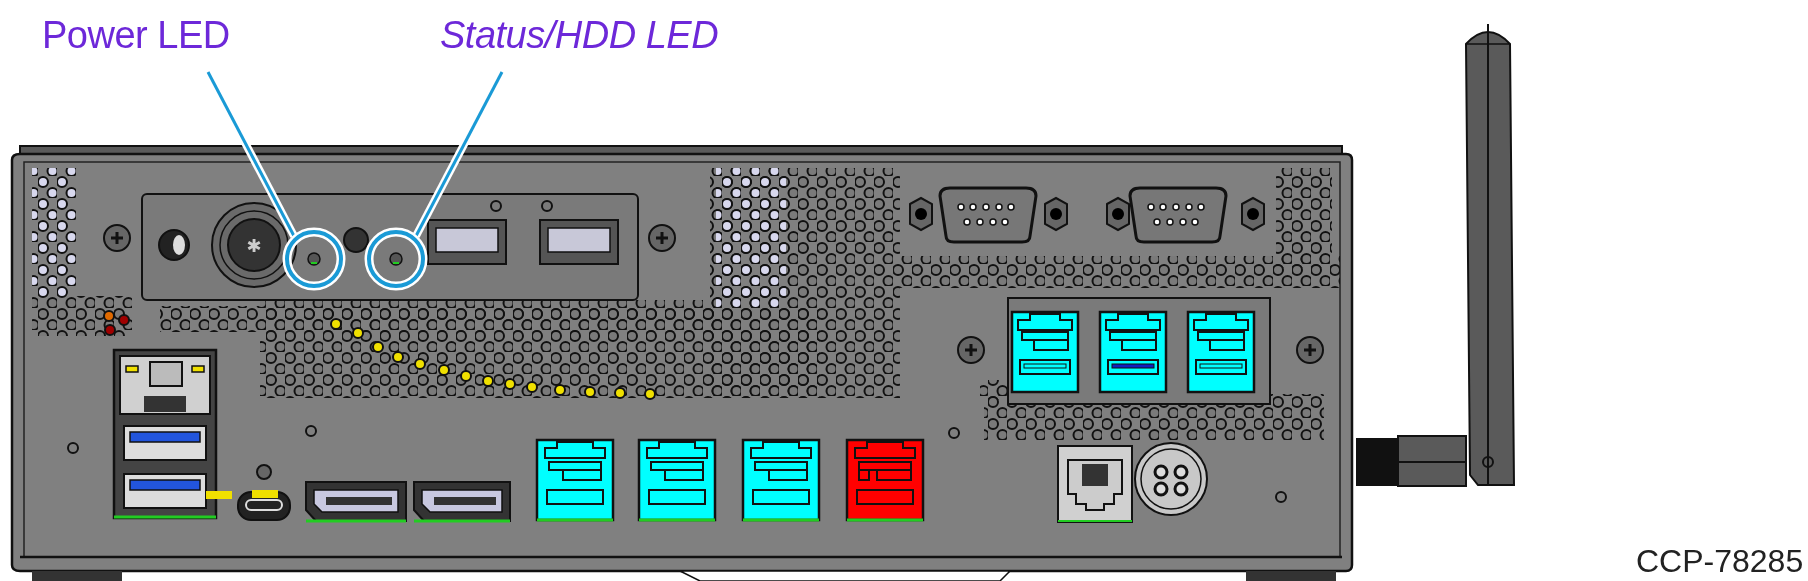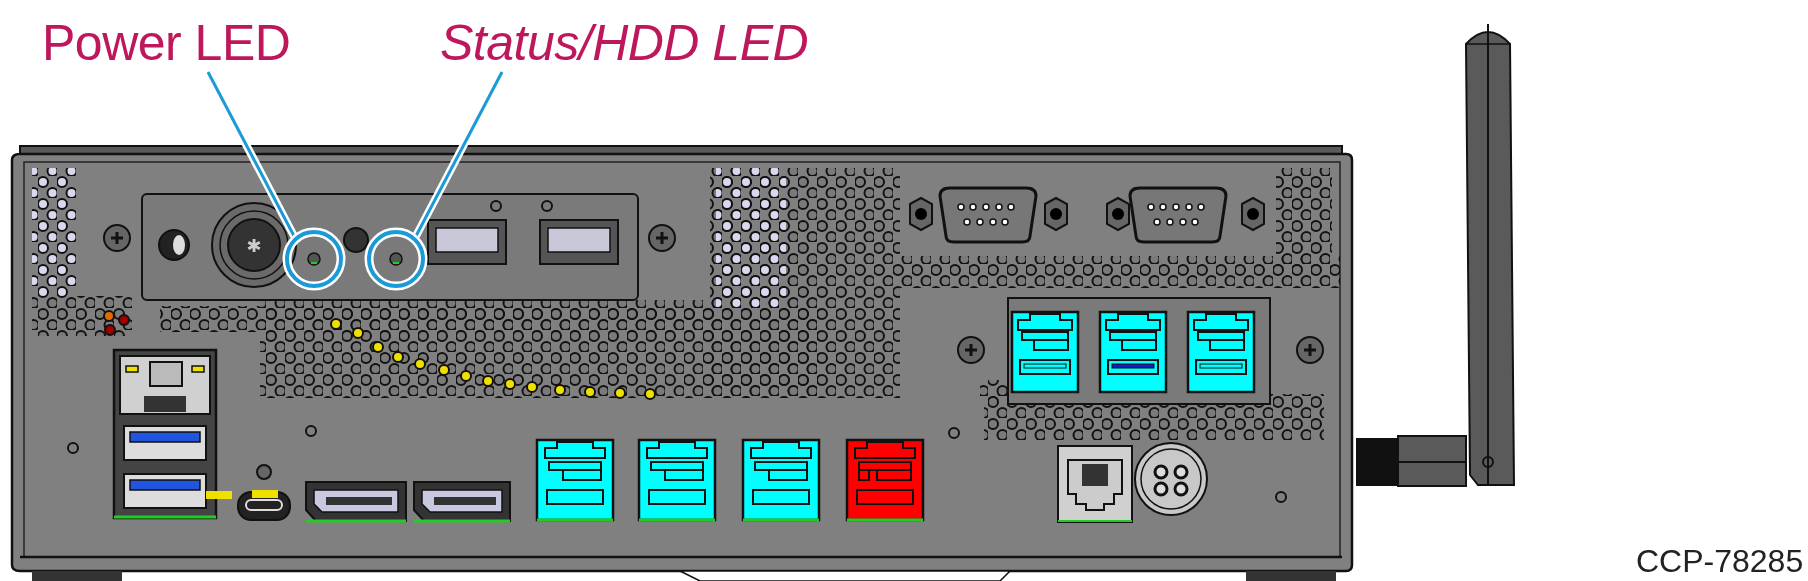--- a/index.html
+++ b/index.html
@@ -1,17 +1,17 @@
 <!DOCTYPE html>
 <html><head>
 <meta charset="utf-8">
 <style>
   html, body { margin: 0; padding: 0; background: #ffffff; }
   body { width: 1808px; height: 581px; position: relative; overflow: hidden; font-family: "Liberation Sans", sans-serif; }
-  .label { position: absolute; font-size: 50px; color: #be185d; font-family: "Liberation Sans", sans-serif; letter-spacing: -0.5px; text-align: right; }
+  .label { position: absolute; font-size: 38px; color: #6d28d9; font-family: "Liberation Sans", sans-serif; letter-spacing: -0.5px; text-align: right; }
   .ref { position: absolute; font-size: 32px; color: #222; font-family: "Liberation Sans", sans-serif; text-align: right; }
   svg { position: absolute; left: 0; top: 0; }
 </style>
 </head>
 <body>
 
 <div class="label" style="left:42px; top:14px;">Power LED</div>
 <div class="label" style="left:440px; top:14px;font-style:italic;">Status/HDD LED</div>
 <div class="ref" style="left:1636px; top:543px;">CCP-78285</div>
 

